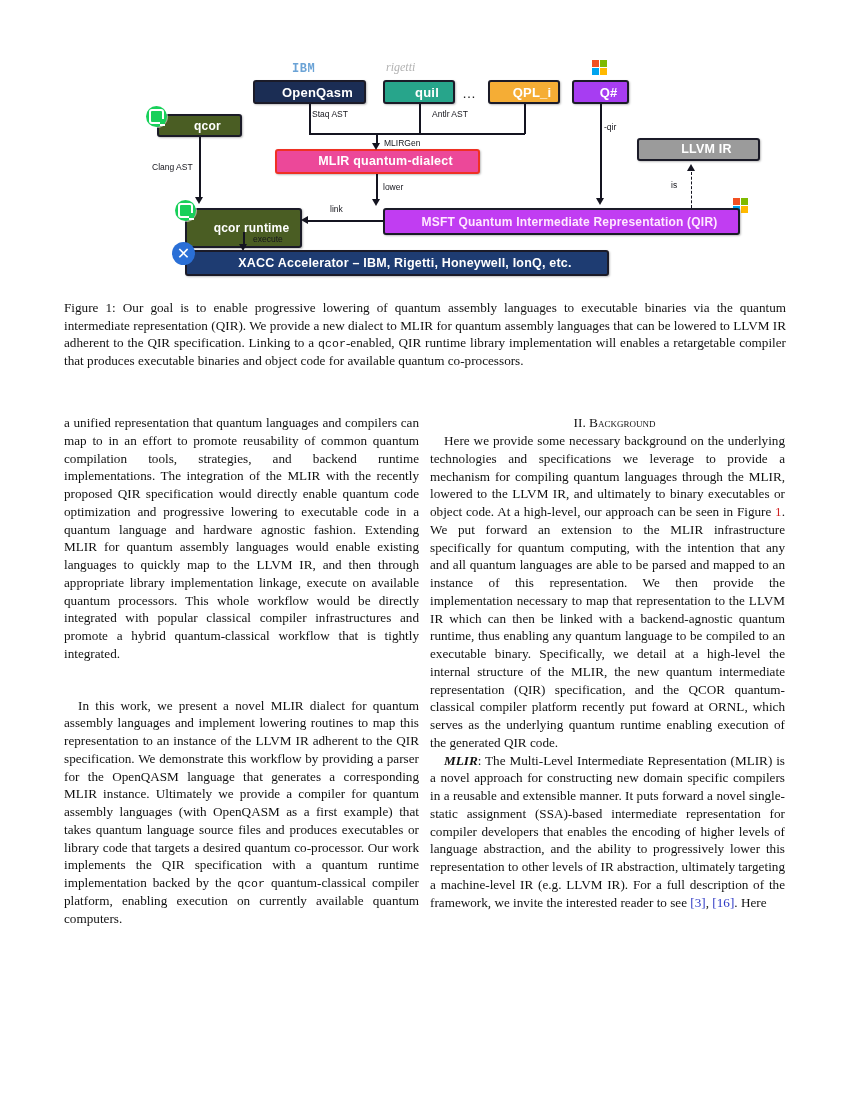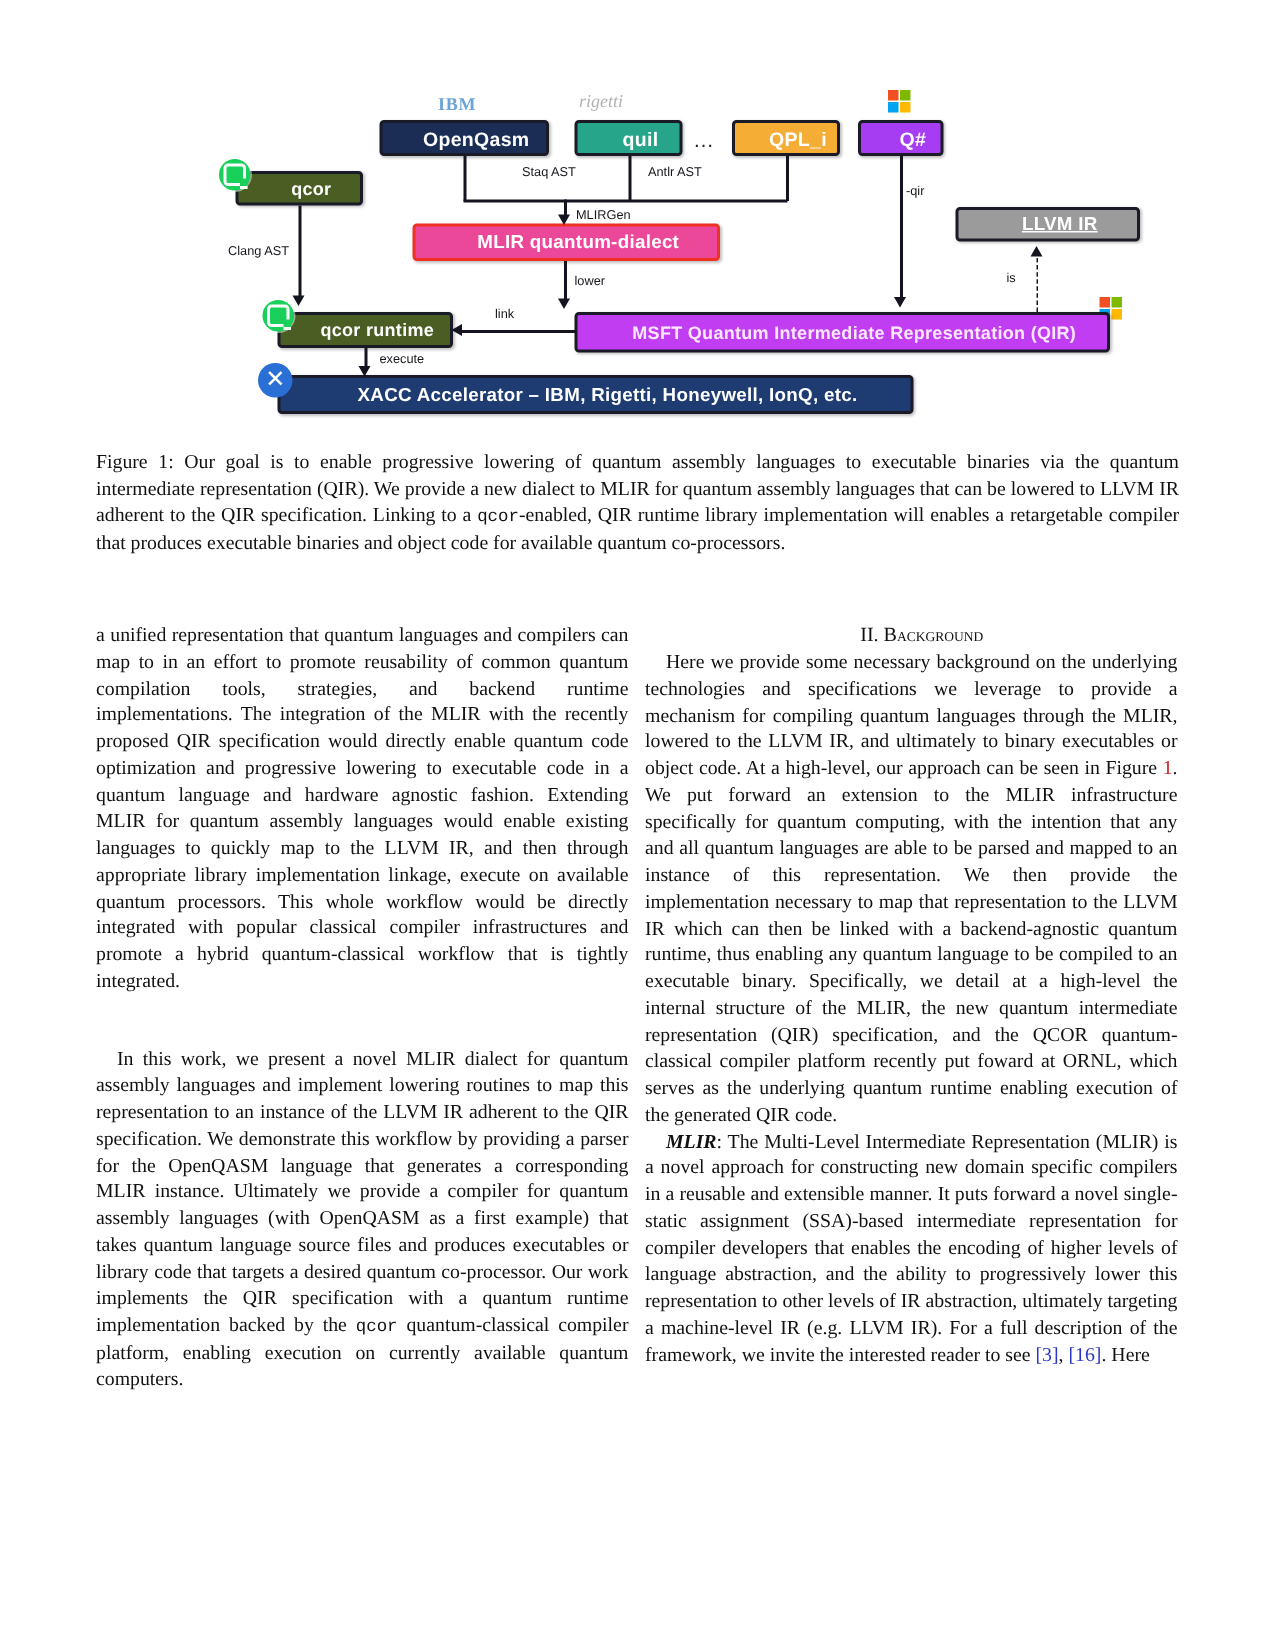--- a/index.html
+++ b/index.html
@@ -72,24 +72,24 @@
     background: #27a58b; font-size: 13px; }
   #n-qpli { left: 348px; top: 28px; width: 72px; height: 24px;
     background: #f5ad35; font-size: 13px; }
   #n-qsharp { left: 432px; top: 28px; width: 57px; height: 24px;
     background: #a73df2; font-size: 13px; }
   #n-qcor { left: 17px; top: 62px; width: 85px; height: 23px;
     background: #4a5d23; font-size: 12px; }
   #n-mlir { left: 135px; top: 97px; width: 205px; height: 25px;
     background: #ec4899; border: 2px solid #ef3124; font-size: 12.5px; }
   #n-llvm { left: 497px; top: 86px; width: 123px; height: 23px;
-    background: #9b9b9b; font-size: 12.5px; text-decoration: underline; }
+    background: #9b9b9b; font-size: 12.5px; }
   #n-qir { left: 243px; top: 156px; width: 357px; height: 27px;
     background: #c13df2; font-size: 12px; color:#ffe8ff; }
-  #n-qcorrt { left: 45px; top: 156px; width: 117px; height: 24px;
+  #n-qcorrt { left: 45px; top: 156px; width: 117px; height: 40px;
     background: #4a5d23; font-size: 12px; }
   #n-xacc { left: 45px; top: 198px; width: 424px; height: 26px;
     background: #1e3c72; font-size: 12.5px; }
 
   
   .ln {
     position: absolute;
     background: #141420;
   }
   .ln.h { height: 1.6px; }
@@ -167,21 +167,21 @@
   }
   .ms-logo i { display: block; }
   .ms-logo i:nth-child(1) { background: #f25022; }
   .ms-logo i:nth-child(2) { background: #7fba00; }
   .ms-logo i:nth-child(3) { background: #00a4ef; }
   .ms-logo i:nth-child(4) { background: #ffb900; }
 
   .ibm-logo {
     position: absolute;
     color: #6ba3d6;
-    font-family: Liberation Serif, serif;
+    font-family: Liberation Mono, monospace;
     font-weight: bold;
     font-size: 12px;
     letter-spacing: 0.5px;
   }
   .rigetti-logo {
     position: absolute;
     color: #b2b2b2;
     font-family: "Liberation Serif", serif;
     font-style: italic;
     font-size: 12px;
@@ -306,21 +306,21 @@
 
       <div class="ln h" style="left:166px; top:168px; width:78px;"></div>
       <div class="arrowhead ah-left" style="left:161px; top:164px;"></div>
 
       <div class="ln v" style="left:103px; top:180px; height:14px;"></div>
       <div class="arrowhead ah-down" style="left:99px; top:192px;"></div>
 
       <div class="dashed-v" style="left:551px; top:120px; height:36px;"></div>
       <div class="arrowhead ah-up" style="left:547px; top:112px;"></div>
 
-      <div class="lbl" style="left:172px; top:57px;padding-left:36px;">Staq AST</div>
+      <div class="lbl" style="left:172px; top:57px;">Staq AST</div>
       <div class="lbl" style="left:282px; top:57px;padding-left:10px;">Antlr AST</div>
       <div class="lbl" style="left:244px; top:86px;">MLIRGen</div>
       <div class="lbl" style="left:464px; top:70px;">-qir</div>
       <div class="lbl" style="left:12px; top:110px;">Clang AST</div>
       <div class="lbl" style="left:243px; top:130px;">lower</div>
       <div class="lbl" style="left:531px; top:128px;">is</div>
       <div class="lbl" style="left:190px; top:152px;">link</div>
       <div class="lbl" style="left:113px; top:182px;">execute</div>
 
     </div>

